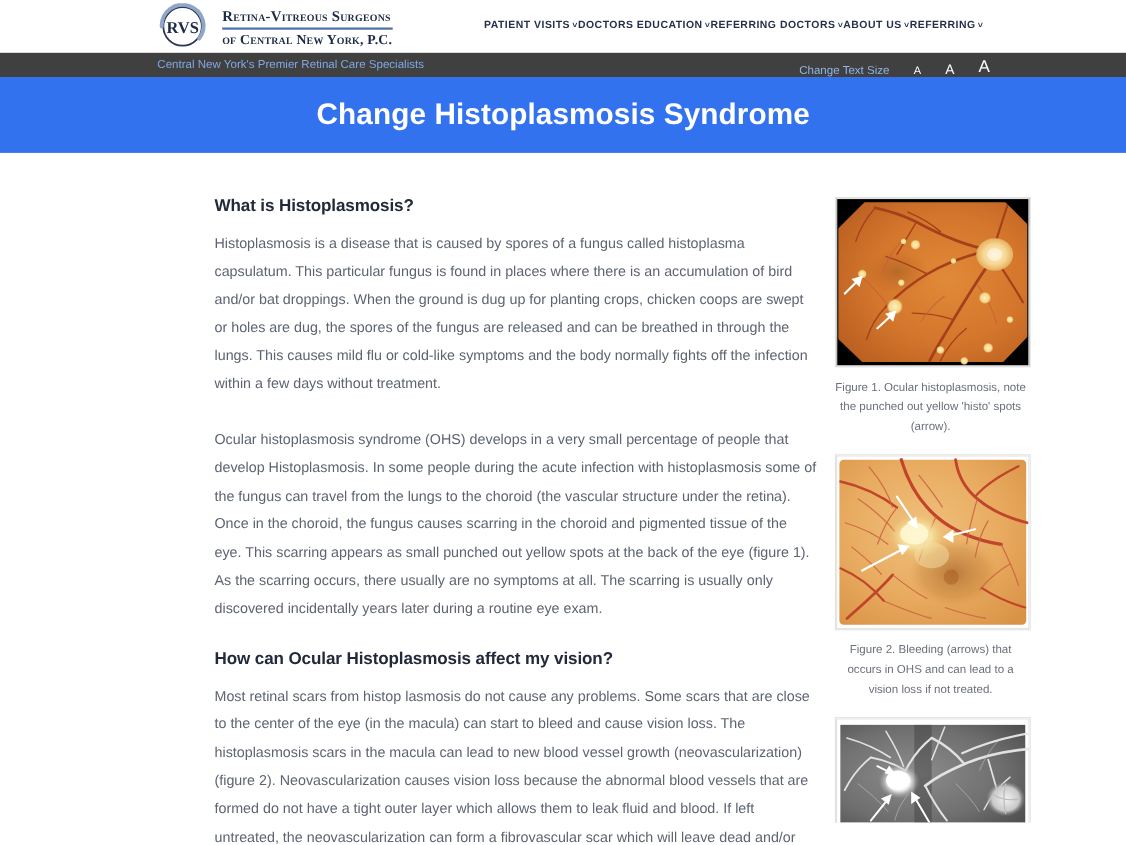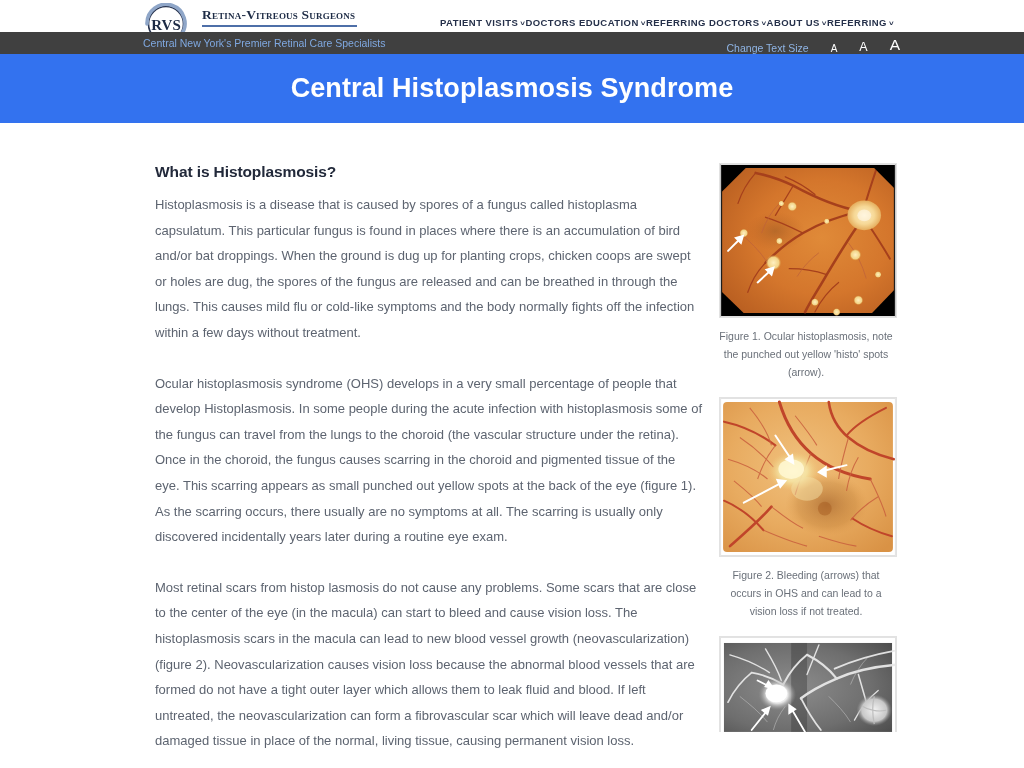--- a/index.html
+++ b/index.html
@@ -7,21 +7,21 @@
     margin: 0; padding: 0;
     width: 1024px; height: 768px;
     overflow: hidden;
     background: #ffffff;
     font-family: "Liberation Sans", sans-serif;
   }
 
   
   .topbar {
     position: relative;
-    height: 32px;
+    height: 48px;
     background: #ffffff;
     display: flex;
     align-items: center;
   }
   .logo-wrap {
     position: absolute;
     left: 140px; top: 3px;
     display: flex;
     align-items: center;
     gap: 6px;
@@ -106,20 +106,21 @@
     font-size: 27px;
     font-weight: bold;
     letter-spacing: .1px;
   }
 
   
   .content {
     display: flex;
     padding: 12px;
     height: 558px;
+    margin-left: 40px;
   }
   .col-main {
     width: 548px;
     margin-left: 143px;
     padding-top: 28px;
   }
   h2.sec-head {
     margin: 0 0 11px 0;
     font-size: 15.5px;
     font-weight: bold;
@@ -198,37 +199,38 @@
   <div class="tagline">Central New York's Premier Retinal Care Specialists</div>
   <div class="textsize">
     <span class="ts-label">Change Text Size</span>
     <span class="ts-a ts-a1">A</span>
     <span class="ts-a ts-a2">A</span>
     <span class="ts-a ts-a3">A</span>
   </div>
 </div>
 
 <div class="banner">
-  <h1 class="banner-title">Central Histoplasmosis Syndrome</h1>
+  <h1 class="banner-title">Change Histoplasmosis Syndrome</h1>
 </div>
 
 <div class="content">
 
   <div class="col-main">
 
     <div class="sec-block">
       <h2 class="sec-head">What is Histoplasmosis?</h2>
       <p class="sec-body">Histoplasmosis is a disease that is caused by spores of a fungus called histoplasma capsulatum. This particular fungus is found in places where there is an accumulation of bird and/or bat droppings. When the ground is dug up for planting crops, chicken coops are swept or holes are dug, the spores of the fungus are released and can be breathed in through the lungs. This causes mild flu or cold-like symptoms and the body normally fights off the infection within a few days without treatment.</p>
     </div>
 
     <div class="sec-block">
       <p class="sec-body">Ocular histoplasmosis syndrome (OHS) develops in a very small percentage of people that develop Histoplasmosis. In some people during the acute infection with histoplasmosis some of the fungus can travel from the lungs to the choroid (the vascular structure under the retina). Once in the choroid, the fungus causes scarring in the choroid and pigmented tissue of the eye. This scarring appears as small punched out yellow spots at the back of the eye (figure 1). As the scarring occurs, there usually are no symptoms at all. The scarring is usually only discovered incidentally years later during a routine eye exam.</p>
     </div>
 
     <div class="sec-block">
+      <h2 class="sec-head">How can Ocular Histoplasmosis affect my vision?</h2>
       <p class="sec-body">Most retinal scars from histop lasmosis do not cause any problems. Some scars that are close to the center of the eye (in the macula) can start to bleed and cause vision loss. The histoplasmosis scars in the macula can lead to new blood vessel growth (neovascularization) (figure 2). Neovascularization causes vision loss because the abnormal blood vessels that are formed do not have a tight outer layer which allows them to leak fluid and blood. If left untreated, the neovascularization can form a fibrovascular scar which will leave dead and/or damaged tissue in place of the normal, living tissue, causing permanent vision loss.</p>
     </div>
 
   </div>
 
   <div class="col-side">
 
     <div class="figure">
       <svg class="fig-img" viewBox="0 0 178 155">
         <defs>

